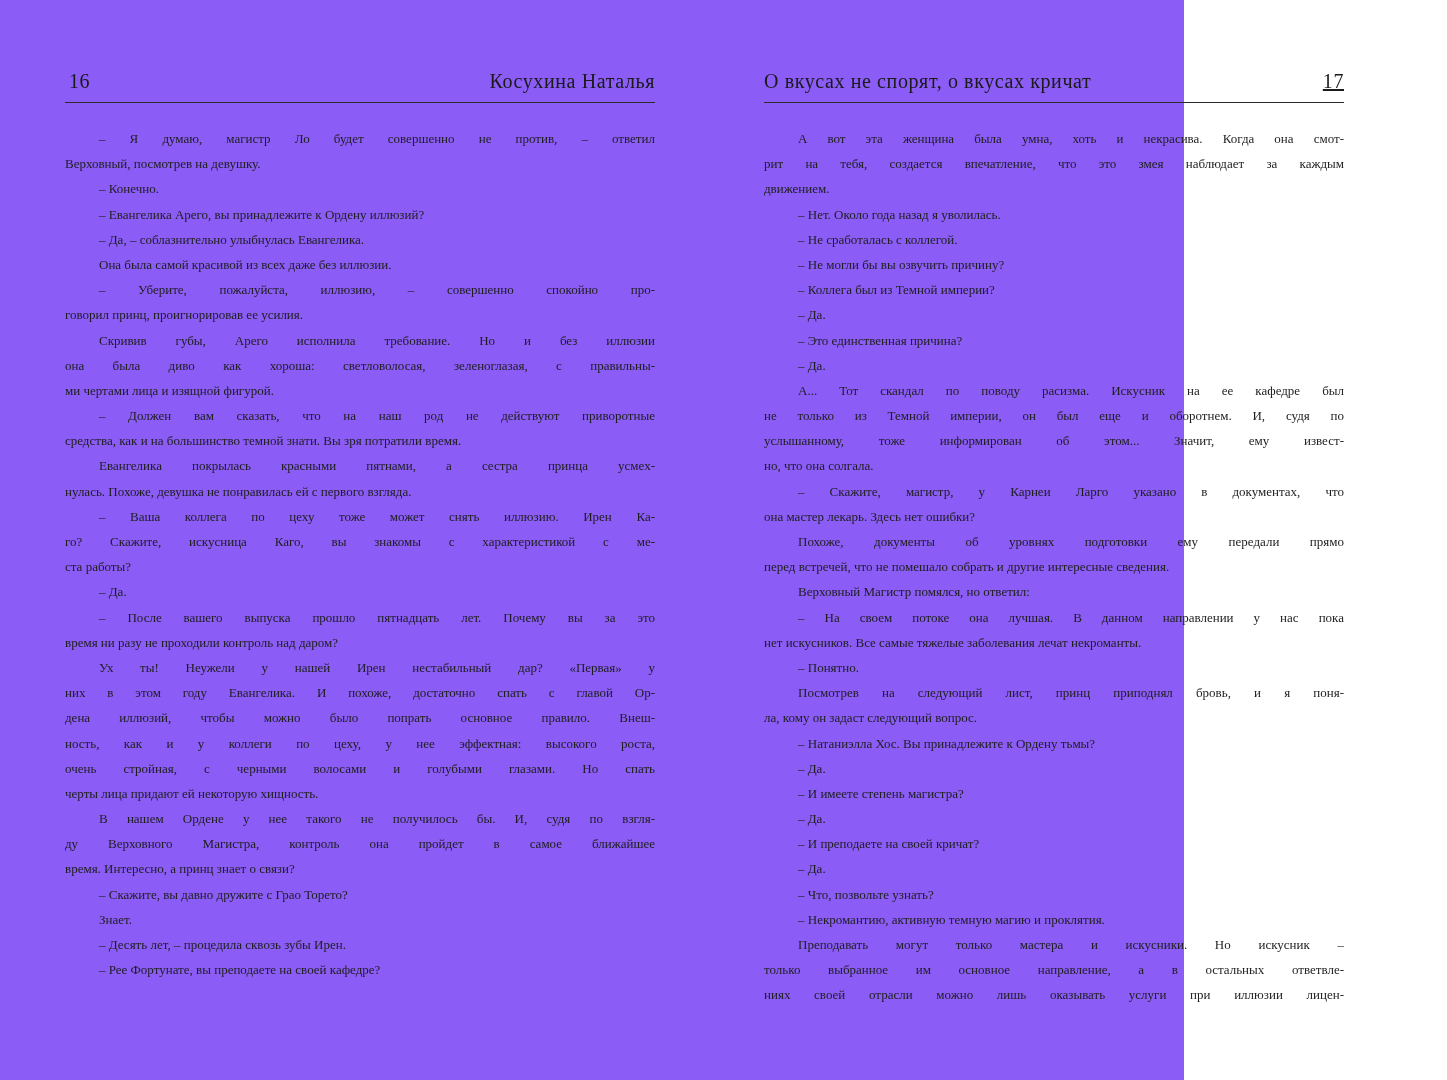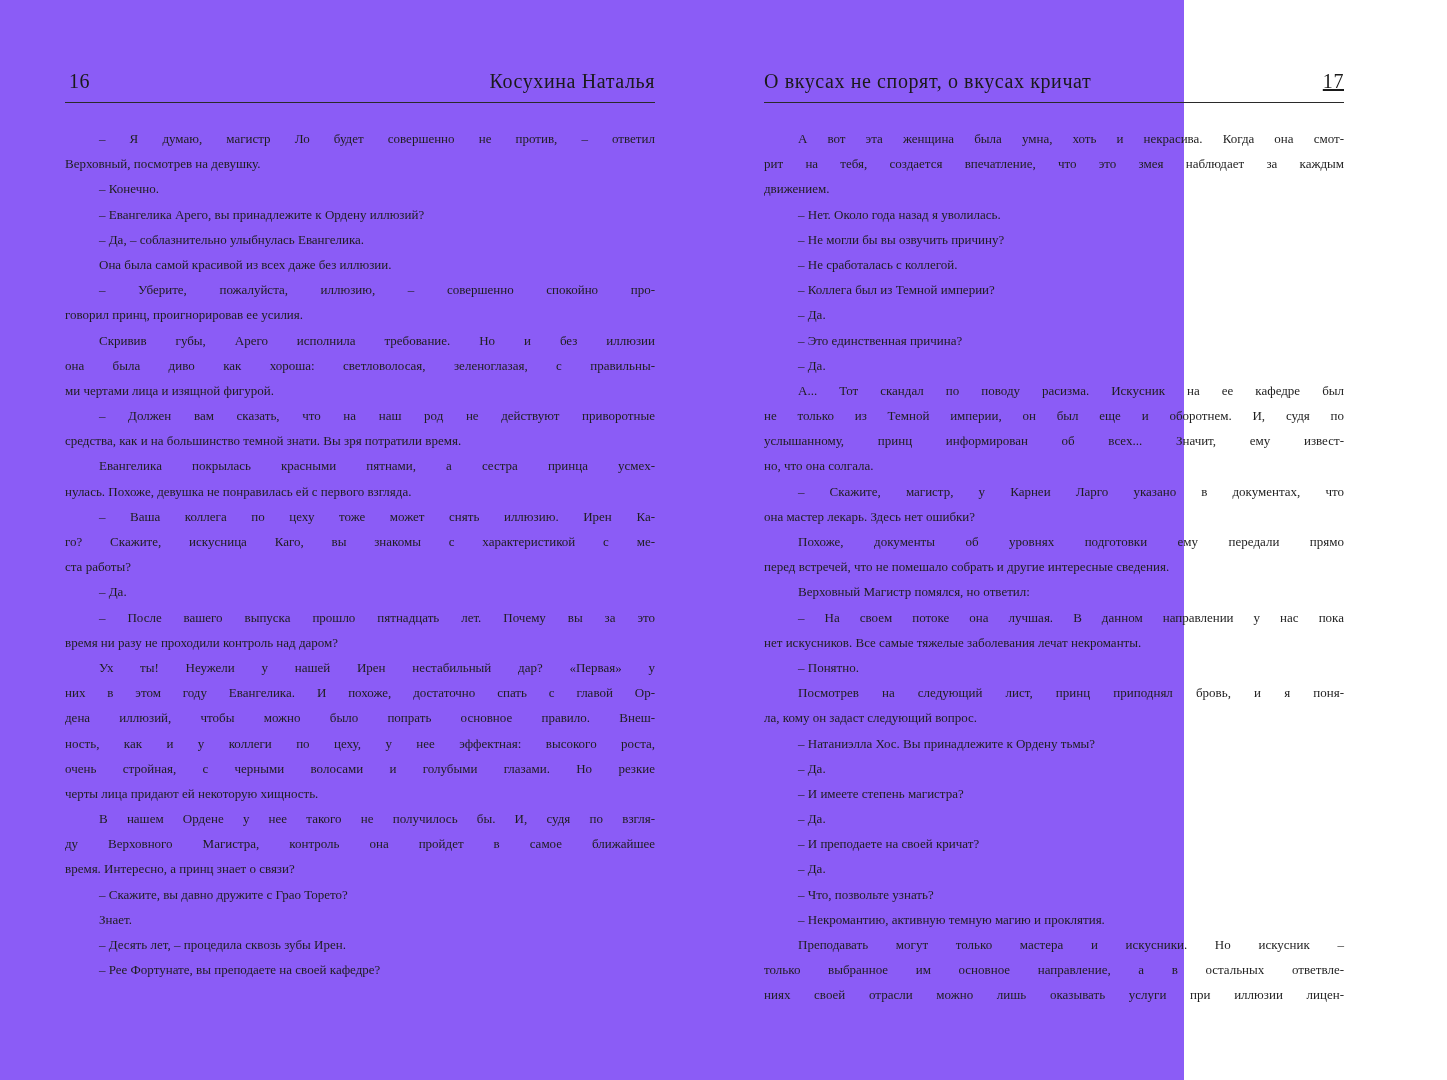--- a/index.html
+++ b/index.html
@@ -112,21 +112,21 @@
         <span class="line indent">– Ваша коллега по цеху тоже может снять иллюзию. Ирен Ка-</span>
         <span class="line">го? Скажите, искусница Каго, вы знакомы с характеристикой с ме-</span>
         <span class="line last">ста работы?</span>
         <span class="line indent last">– Да.</span>
         <span class="line indent">– После вашего выпуска прошло пятнадцать лет. Почему вы за это</span>
         <span class="line last">время ни разу не проходили контроль над даром?</span>
         <span class="line indent">Ух ты! Неужели у нашей Ирен нестабильный дар? «Первая» у</span>
         <span class="line">них в этом году Евангелика. И похоже, достаточно спать с главой Ор-</span>
         <span class="line">дена иллюзий, чтобы можно было попрать основное правило. Внеш-</span>
         <span class="line">ность, как и у коллеги по цеху, у нее эффектная: высокого роста,</span>
-        <span class="line">очень стройная, с черными волосами и голубыми глазами. Но резкие</span>
+        <span class="line">очень стройная, с черными волосами и голубыми глазами. Но спать</span>
         <span class="line last">черты лица придают ей некоторую хищность.</span>
         <span class="line indent">В нашем Ордене у нее такого не получилось бы. И, судя по взгля-</span>
         <span class="line">ду Верховного Магистра, контроль она пройдет в самое ближайшее</span>
         <span class="line last">время. Интересно, а принц знает о связи?</span>
         <span class="line indent last">– Скажите, вы давно дружите с Грао Торето?</span>
         <span class="line indent last">Знает.</span>
         <span class="line indent last">– Десять лет, – процедила сквозь зубы Ирен.</span>
         <span class="line indent last">– Рее Фортунате, вы преподаете на своей кафедре?</span>
       </div>
   </div>
@@ -135,29 +135,29 @@
     <div class="running-head">
       <span class="title">О вкусах не спорят, о вкусах кричат</span>
       <span class="num">17</span>
     </div>
     <div class="rule"></div>
     <div class="body-text" id="right-body">
         <span class="line indent">А вот эта женщина была умна, хоть и некрасива. Когда она смот-</span>
         <span class="line">рит на тебя, создается впечатление, что это змея наблюдает за каждым</span>
         <span class="line last">движением.</span>
         <span class="line indent last">– Нет. Около года назад я уволилась.</span>
+        <span class="line indent last">– Не сработалась с коллегой.</span>
         <span class="line indent last">– Не могли бы вы озвучить причину?</span>
-        <span class="line indent last">– Не сработалась с коллегой.</span>
         <span class="line indent last">– Коллега был из Темной империи?</span>
         <span class="line indent last">– Да.</span>
         <span class="line indent last">– Это единственная причина?</span>
         <span class="line indent last">– Да.</span>
         <span class="line indent">А... Тот скандал по поводу расизма. Искусник на ее кафедре был</span>
         <span class="line">не только из Темной империи, он был еще и оборотнем. И, судя по</span>
-        <span class="line">услышанному, принц информирован об всех... Значит, ему извест-</span>
+        <span class="line">услышанному, тоже информирован об этом... Значит, ему извест-</span>
         <span class="line last">но, что она солгала.</span>
         <span class="line indent">– Скажите, магистр, у Карнеи Ларго указано в документах, что</span>
         <span class="line last">она мастер лекарь. Здесь нет ошибки?</span>
         <span class="line indent">Похоже, документы об уровнях подготовки ему передали прямо</span>
         <span class="line last">перед встречей, что не помешало собрать и другие интересные сведения.</span>
         <span class="line indent last">Верховный Магистр помялся, но ответил:</span>
         <span class="line indent">– На своем потоке она лучшая. В данном направлении у нас пока</span>
         <span class="line last">нет искусников. Все самые тяжелые заболевания лечат некроманты.</span>
         <span class="line indent last">– Понятно.</span>
         <span class="line indent">Посмотрев на следующий лист, принц приподнял бровь, и я поня-</span>

